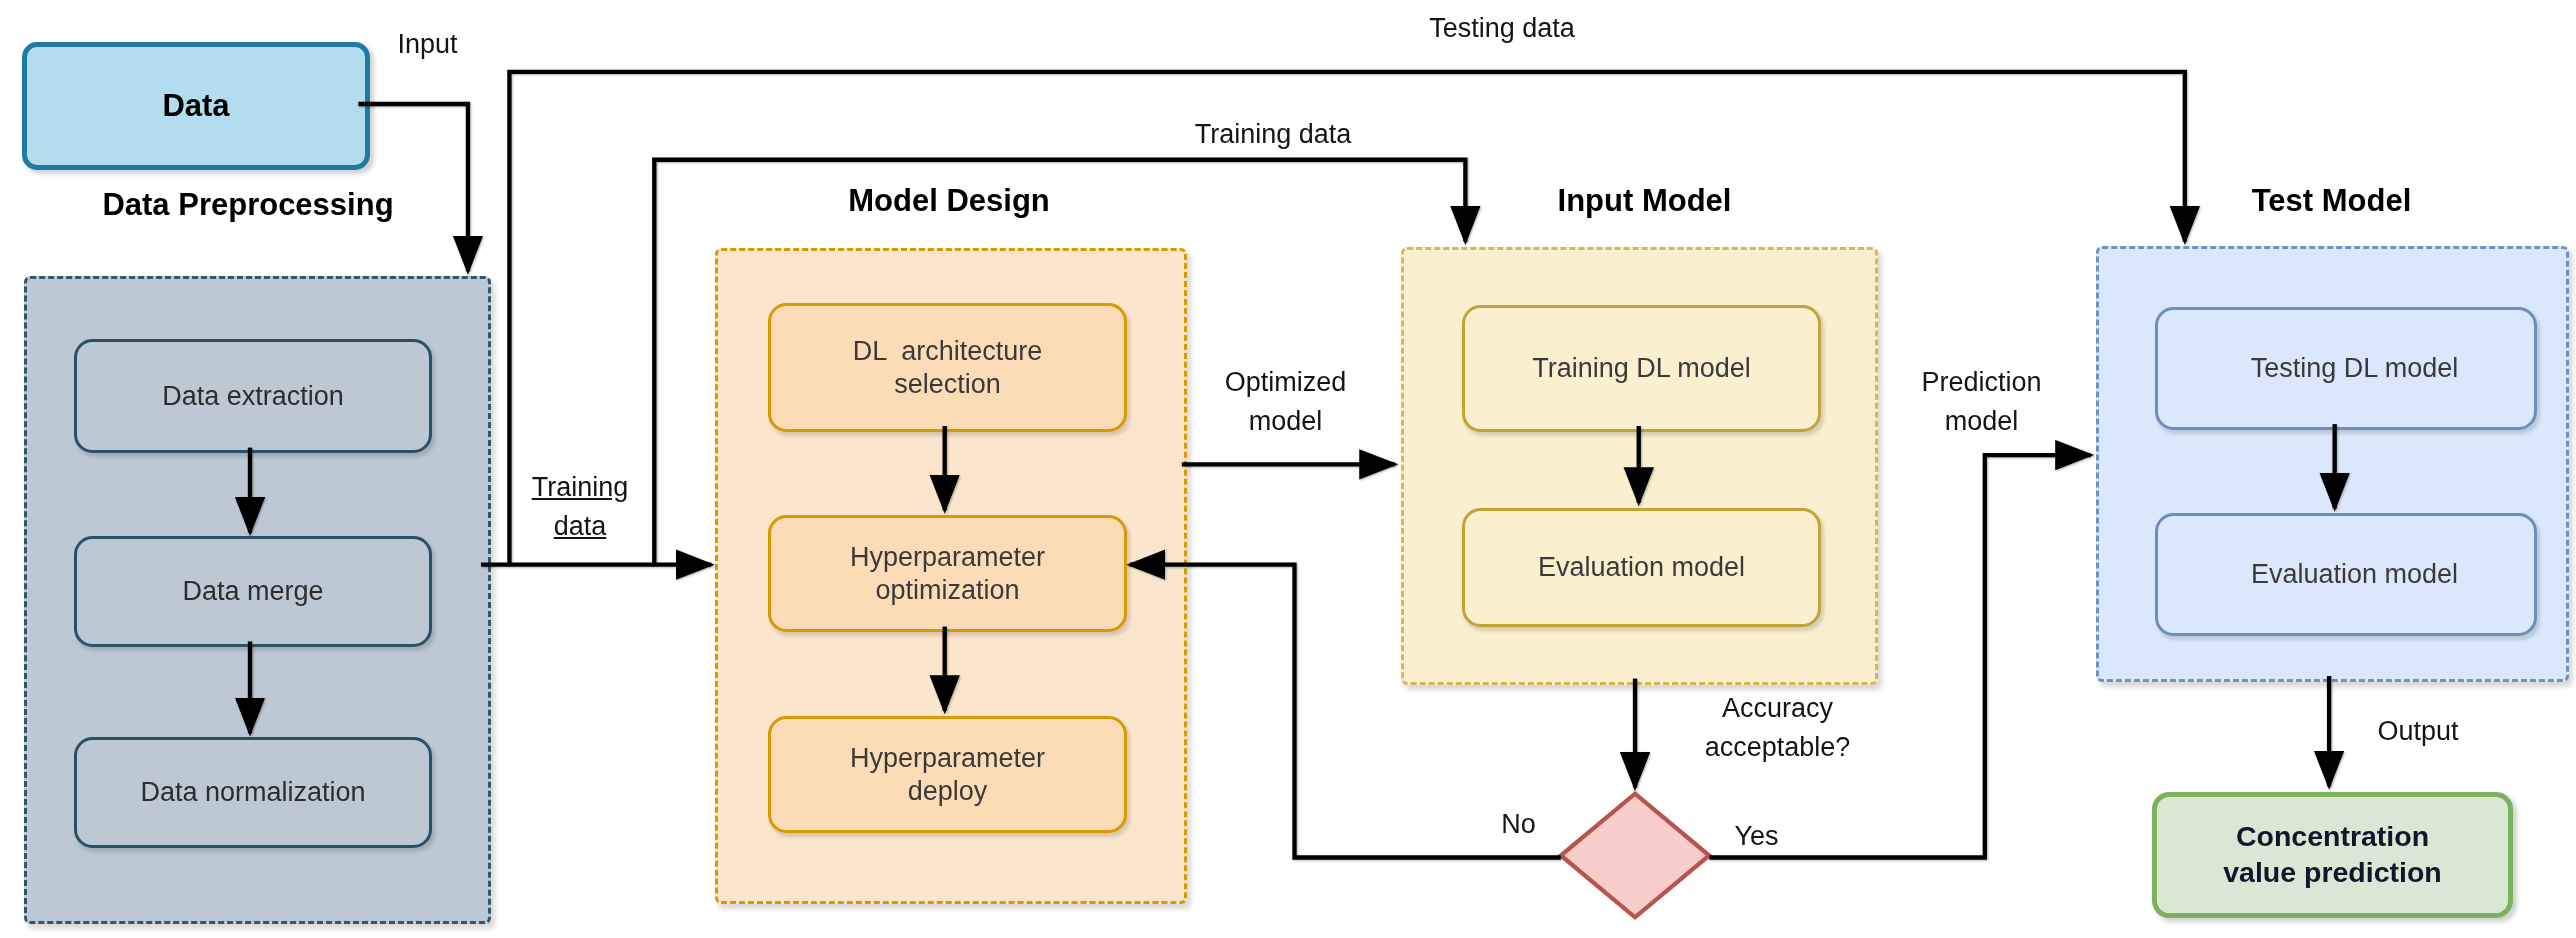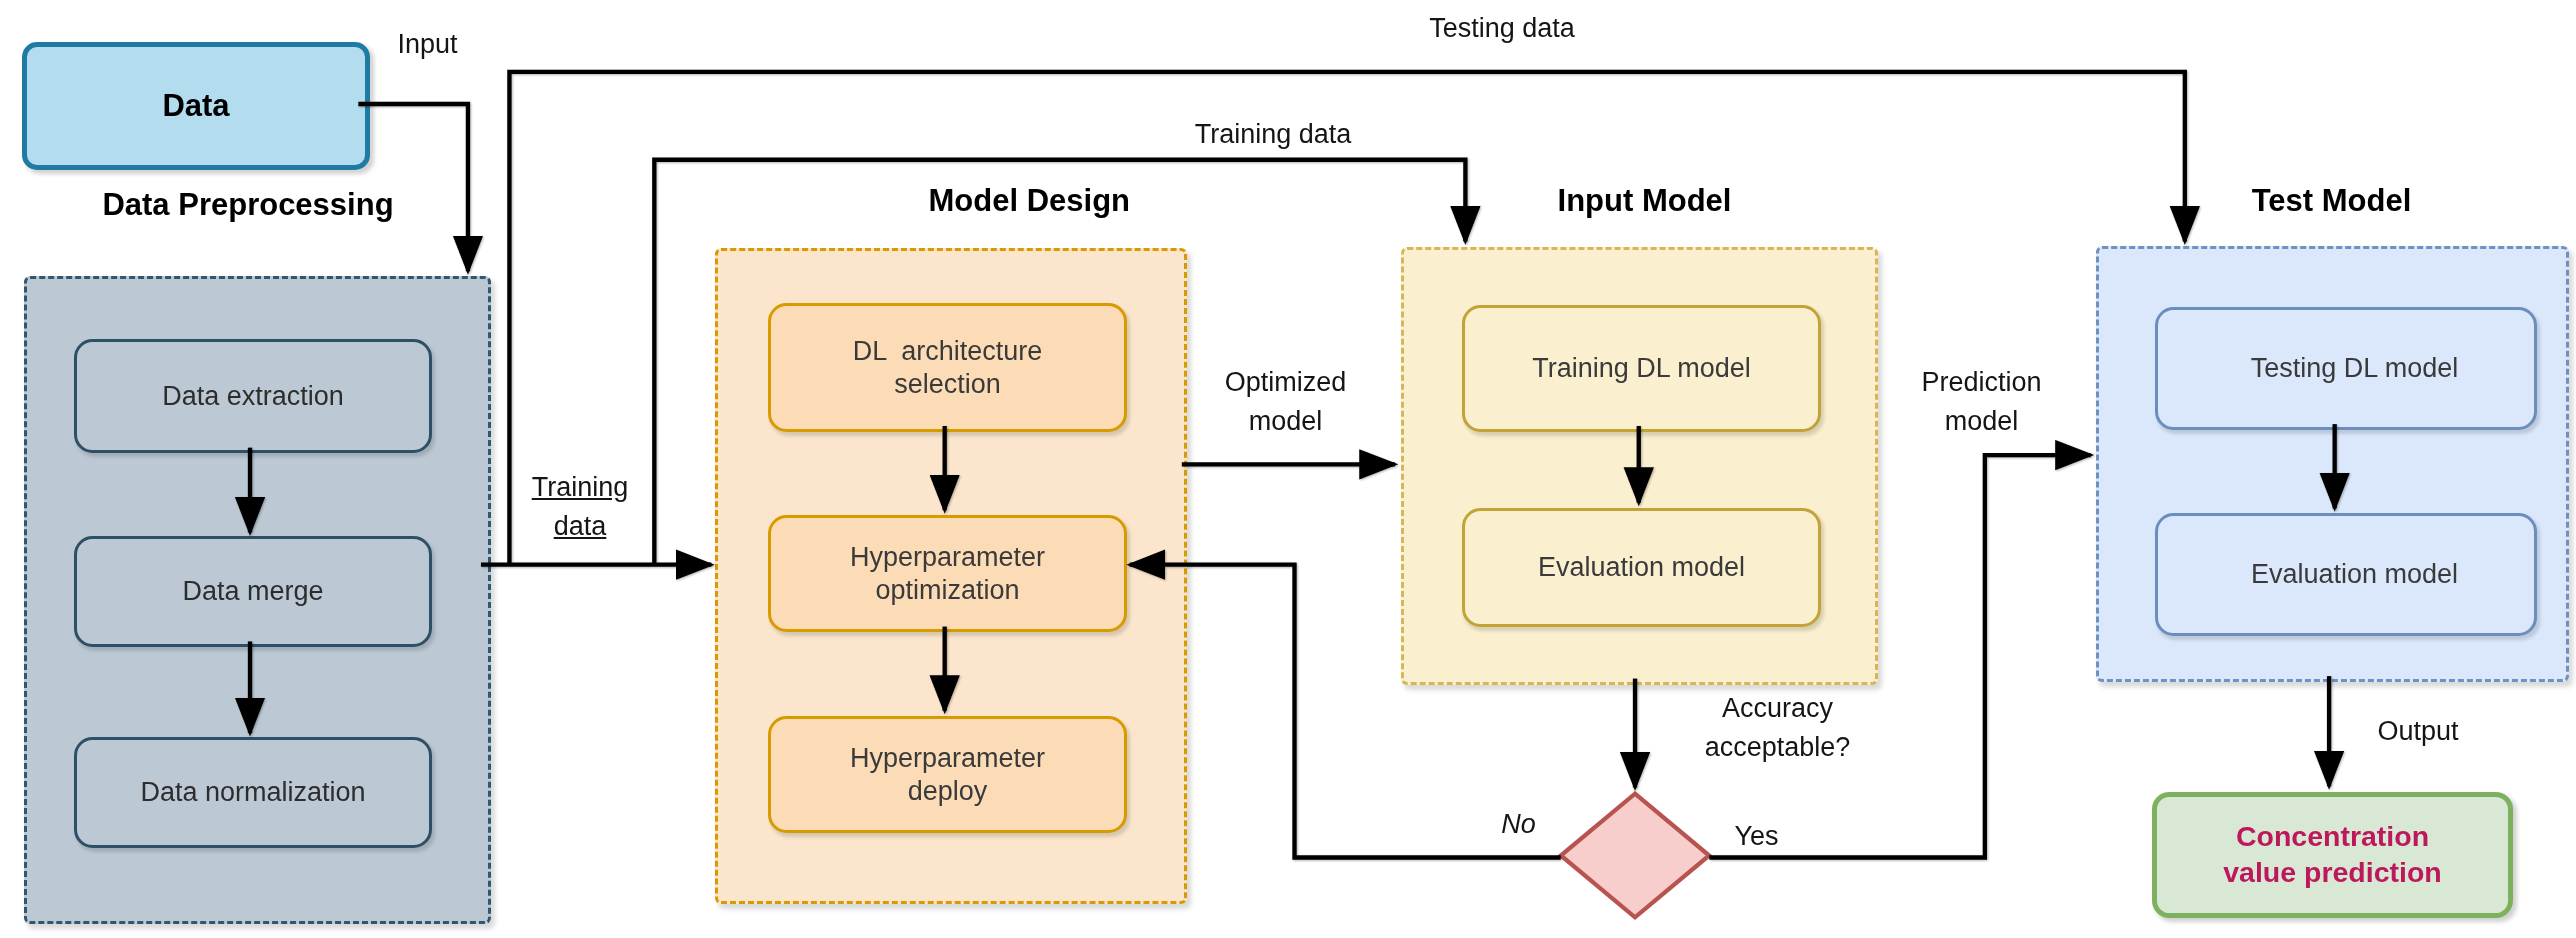--- a/index.html
+++ b/index.html
@@ -28,39 +28,39 @@
   #tm-box-1{top:508px;height:113px;}
   .ts-node{left:2155px;width:359px;background:#dbe8fb;border-color:#6c8ebf;padding-left:17px;}
   #ts-box-0{top:307px;height:117px;}
   #ts-box-1{top:513px;height:117px;}
 
   #data-box{position:absolute;left:22px;top:42px;width:338px;height:118px;background:#b3dcee;
             border:5px solid #1e7ca4;border-radius:15px;display:flex;align-items:center;justify-content:center;
             font-size:31px;font-weight:bold;color:#000;z-index:2;box-shadow:3.1px 3.7px 4.3px rgba(0,0,0,0.18);}
   #result-box{position:absolute;left:2152px;top:792px;width:351px;height:116px;background:#d8e8d4;
             border:5px solid #7cb25e;border-radius:17.3px;display:flex;align-items:center;justify-content:center;
-            text-align:center;font-size:28.5px;font-weight:bold;color:#be185d;line-height:1.25;
+            text-align:center;font-size:28.5px;font-weight:bold;color:#0f172a;line-height:1.25;
             white-space:pre-wrap;z-index:2;box-shadow:3.1px 3.7px 4.3px rgba(0,0,0,0.18);}
 
   .sec-title{position:absolute;font-size:31px;font-weight:bold;color:#000;text-align:center;z-index:4;}
   #preprocessing-title{left:56px;top:187px;width:384px;}
-  #model-design-title{left:854px;top:183px;width:276px;text-align:right;}
+  #model-design-title{left:811px;top:183px;width:276px;}
   #train-model-title{left:1527px;top:183px;width:235px;}
   #test-model-title{left:2220px;top:183px;width:223px;}
 
   .lbl{position:absolute;font-size:27px;color:#151515;text-align:center;line-height:1.45;
        white-space:pre-wrap;z-index:4;}
   #input-label{left:372px;top:25px;width:111px;}
   #testing-data-label{left:1406px;top:8.7px;width:192px;}
   #training-data-top-label{left:1174px;top:115px;width:198px;}
   #training-data-side-label{left:507px;top:468px;width:146px;text-decoration:underline;}
   #optimized-model-label{left:1205px;top:363px;width:161px;}
   #prediction-model-label{left:1901px;top:363px;width:161px;}
   #accuracy-label{left:1666px;top:689px;width:223px;}
-  #no-label{left:1483px;top:805px;width:71px;font-style:italic;}
+  #no-label{left:1483px;top:805px;width:71px;}
   #yes-label{left:1716px;top:805px;width:81px;margin-top:12px;}
   #output-label{left:2359px;top:712px;width:118px;}
 
   #connector-layer{position:absolute;left:0;top:0;z-index:3;pointer-events:none;
                    filter:drop-shadow(1.9px 1.9px 1.2px rgba(0,0,0,0.30));}
   #connector-layer polyline{fill:none;stroke:#000000;stroke-width:7;}
 
   #decision-diamond{position:absolute;left:1557px;top:790px;z-index:2;}
 </style>
 </head>

